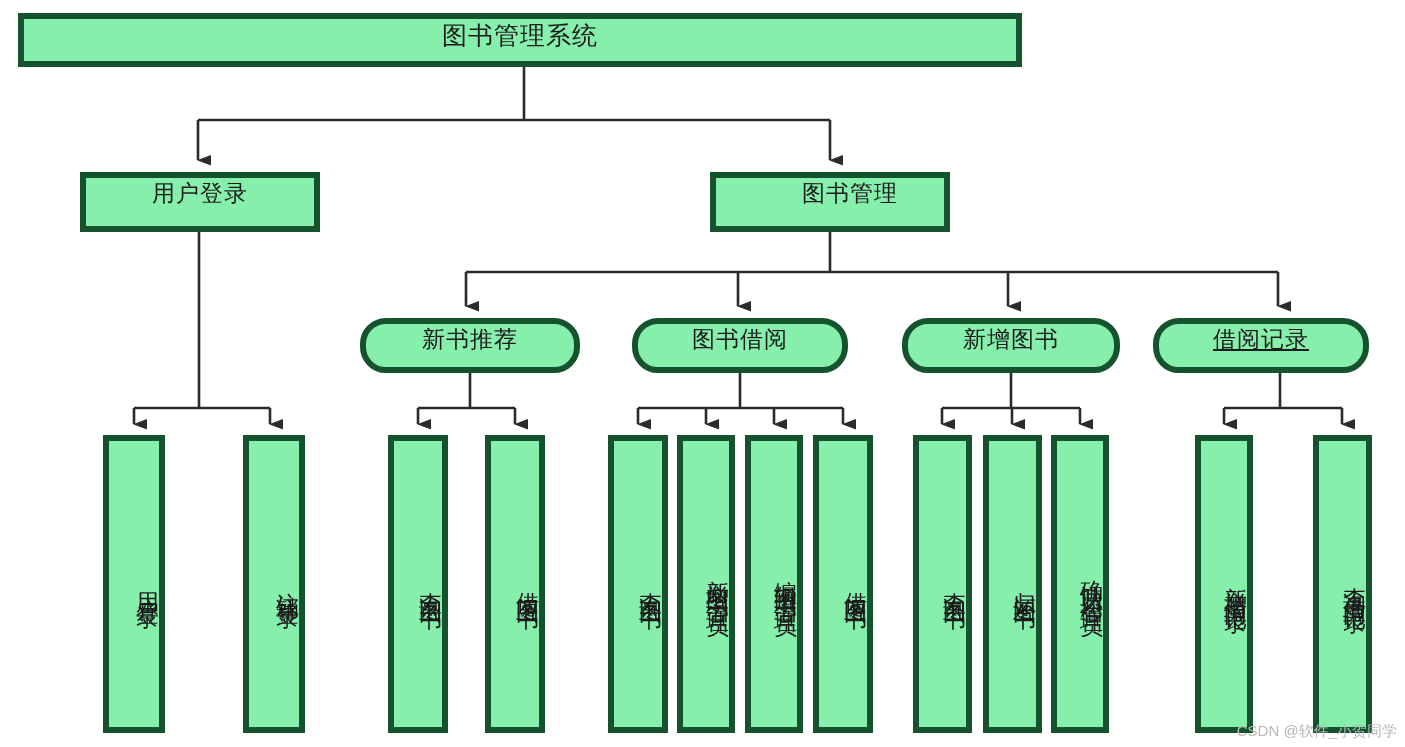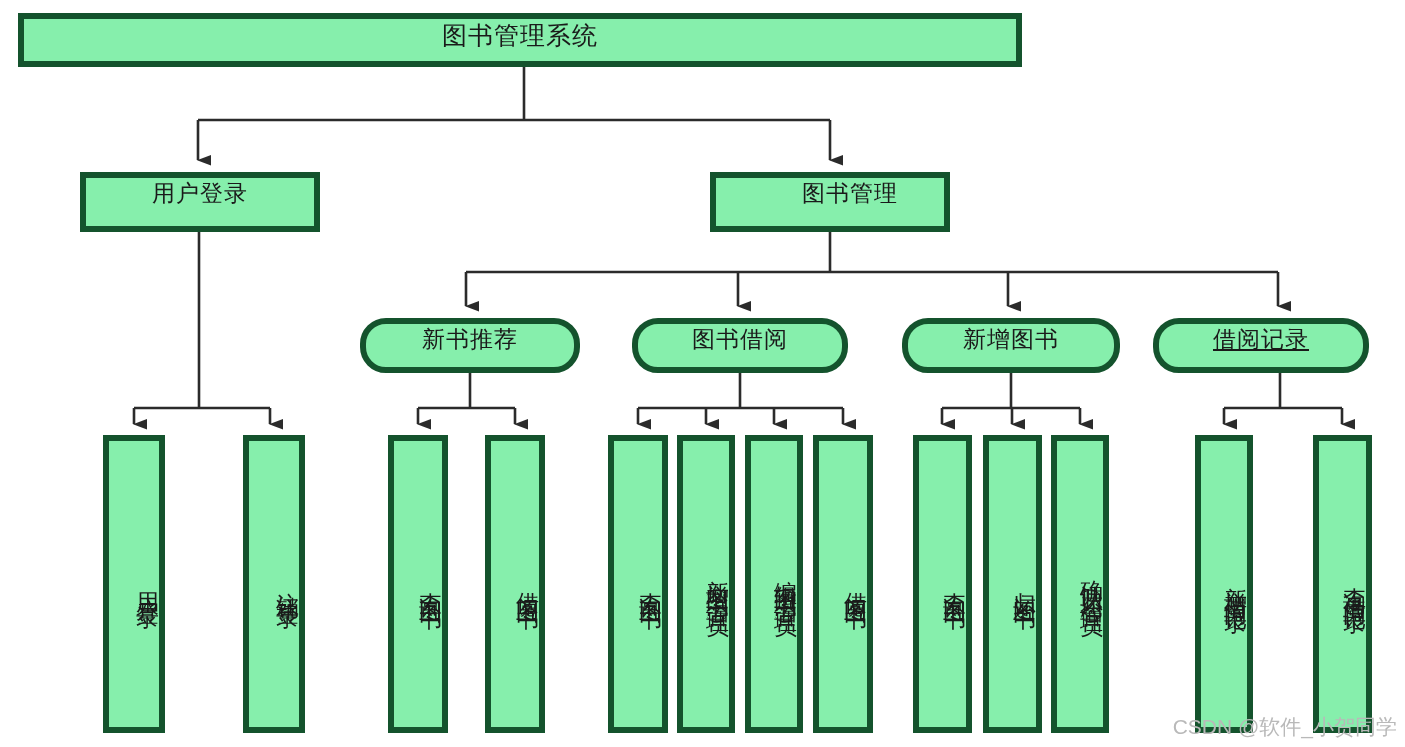--- a/index.html
+++ b/index.html
@@ -60,21 +60,21 @@
   .leaf-label {
     writing-mode: vertical-rl;
     text-orientation: upright;
     letter-spacing: 5px;
     white-space: nowrap;
   }
   .watermark {
     position: absolute;
     right: 8px;
     bottom: 6px;
-    font-size: 21px;
+    font-size: 15px;
     color: #b9b9b9;
     z-index: 5;
     white-space: nowrap;
   }
 </style>
 </head>
 <body>
 
 <div id="canvas">
 

